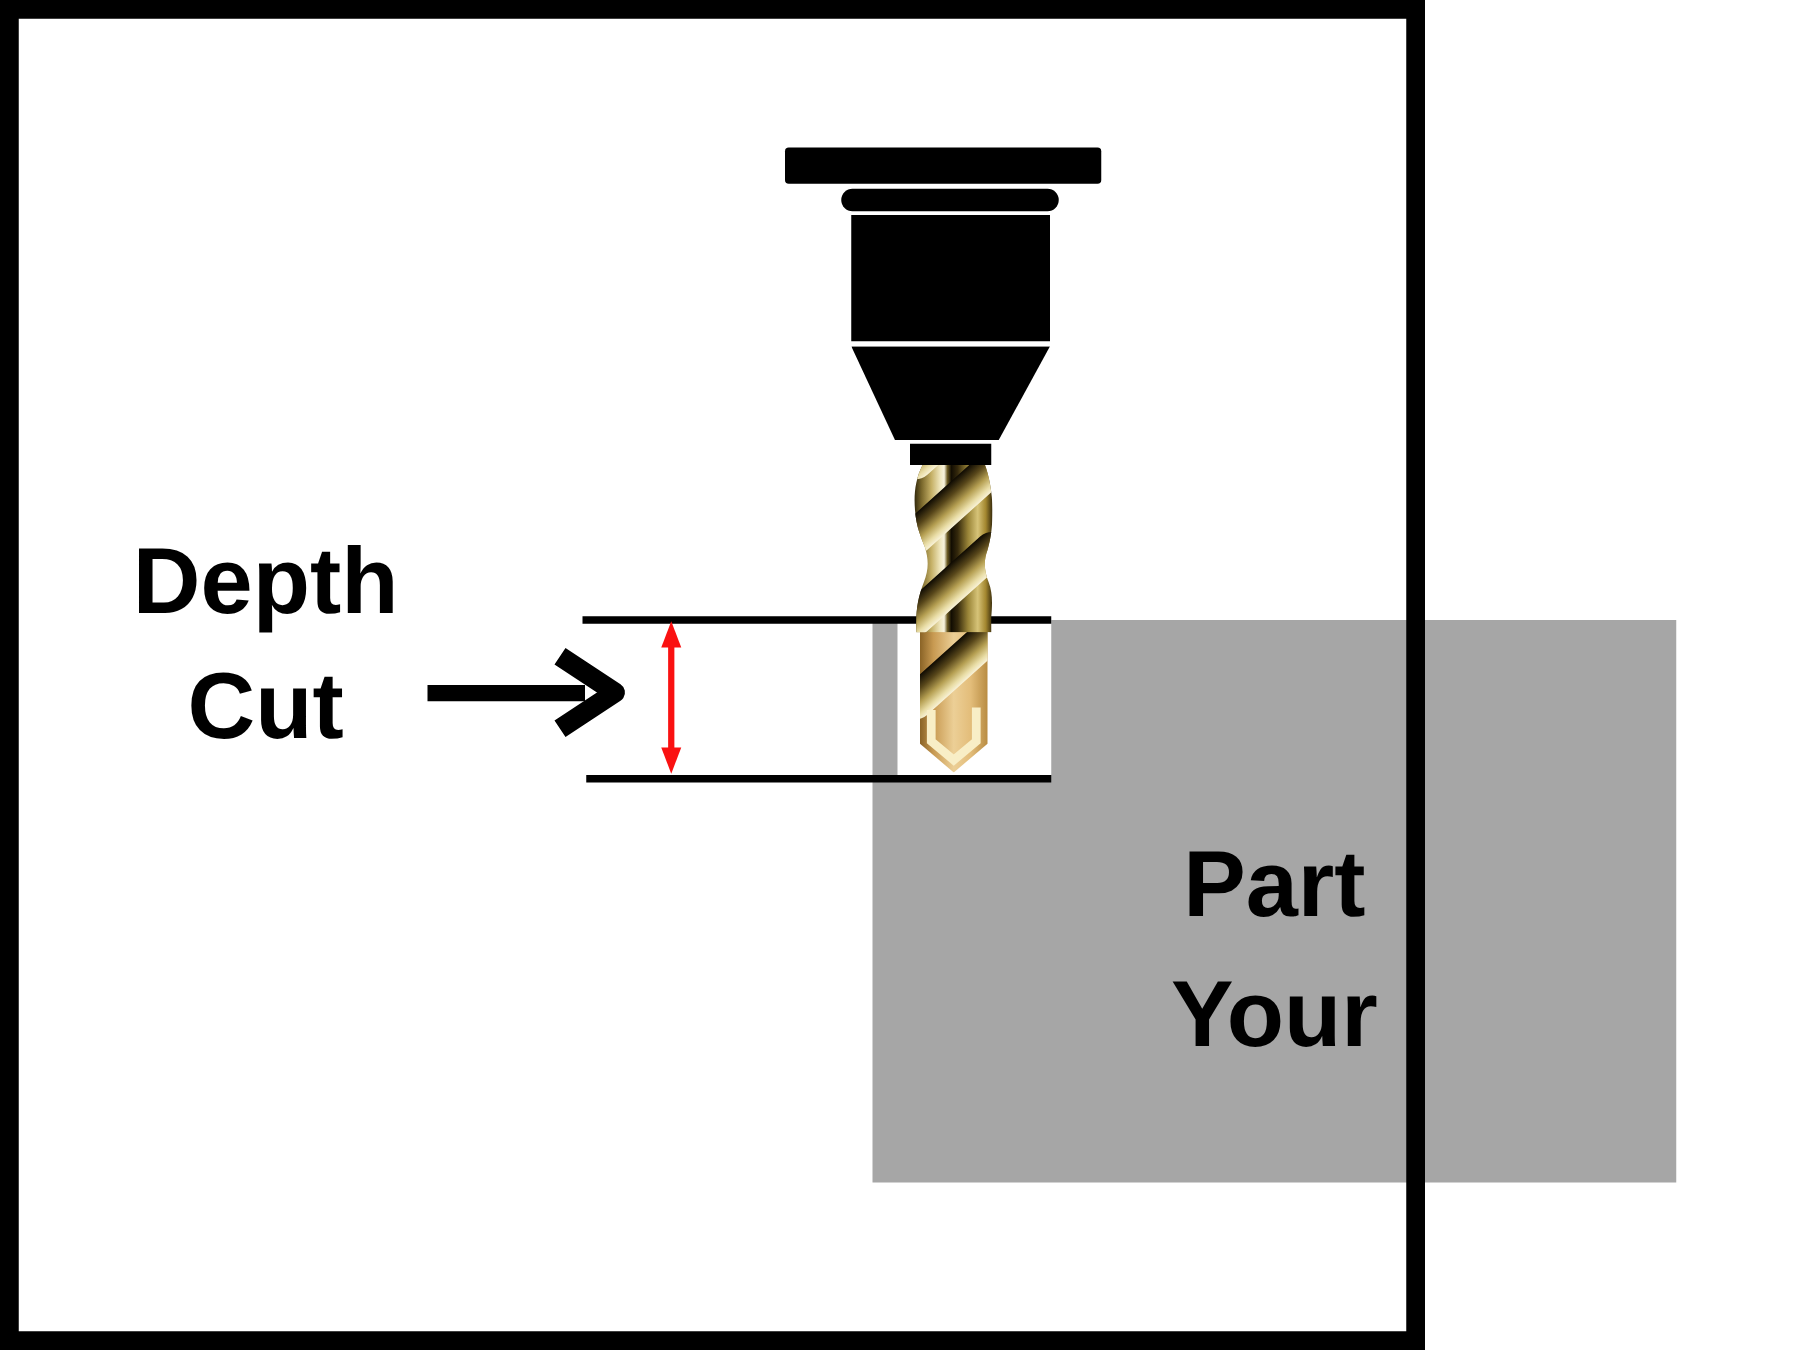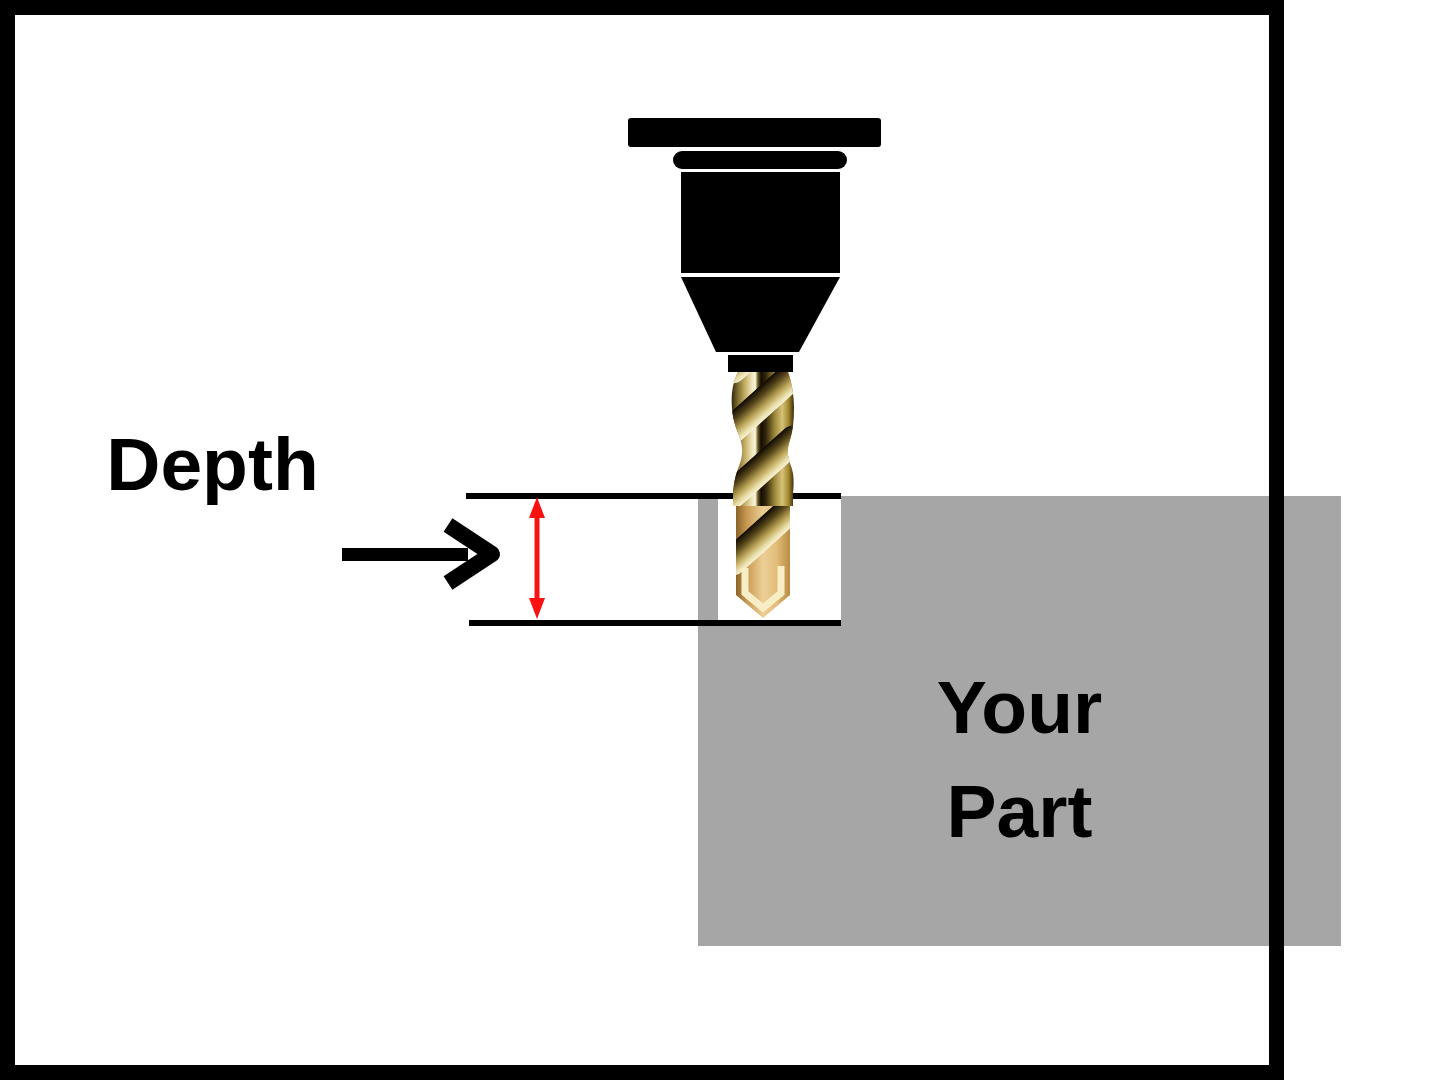--- a/index.html
+++ b/index.html
@@ -6,21 +6,21 @@
     margin: 0;
     padding: 0;
     width: 1440px;
     height: 1080px;
     overflow: hidden;
     background: #ffffff;
     font-family: "Liberation Sans", sans-serif;
   }
   .canvas {
     position: relative;
-    width: 1284px;
+    width: 1140px;
     height: 1080px;
     background: var(--background, #ffffff);
   }
   .frame {
     position: absolute;
     inset: 0;
     border: 15px solid var(--frame, #000000);
     box-sizing: border-box;
     z-index: 50;
     pointer-events: none;
@@ -142,20 +142,21 @@
       <rect x="-23" y="-44" width="110" height="28" rx="14" fill="url(#bandG)" transform="rotate(-42 32 -30)"></rect>
       <rect x="-23" y="16" width="110" height="28" rx="14" fill="url(#bandG)" transform="rotate(-42 32 30)"></rect>
       <rect x="-23" y="81" width="110" height="28" rx="14" fill="url(#bandG)" transform="rotate(-42 32 95)"></rect>
     </g>
 
     <path d="M14,196 L14,221 L32,236 L50,221 L50,194" fill="none" stroke="#f8eec6" stroke-width="7" stroke-linejoin="miter"></path>
   </svg>
 
   <div class="abs label depth-label">
     <div>Depth</div>
+    <div>Cut</div>
   </div>
 
   <div class="abs label part-label">
+    <div>Part</div>
     <div>Your</div>
-    <div>Part</div>
   </div>
 
 </div>
 
 </body></html>

